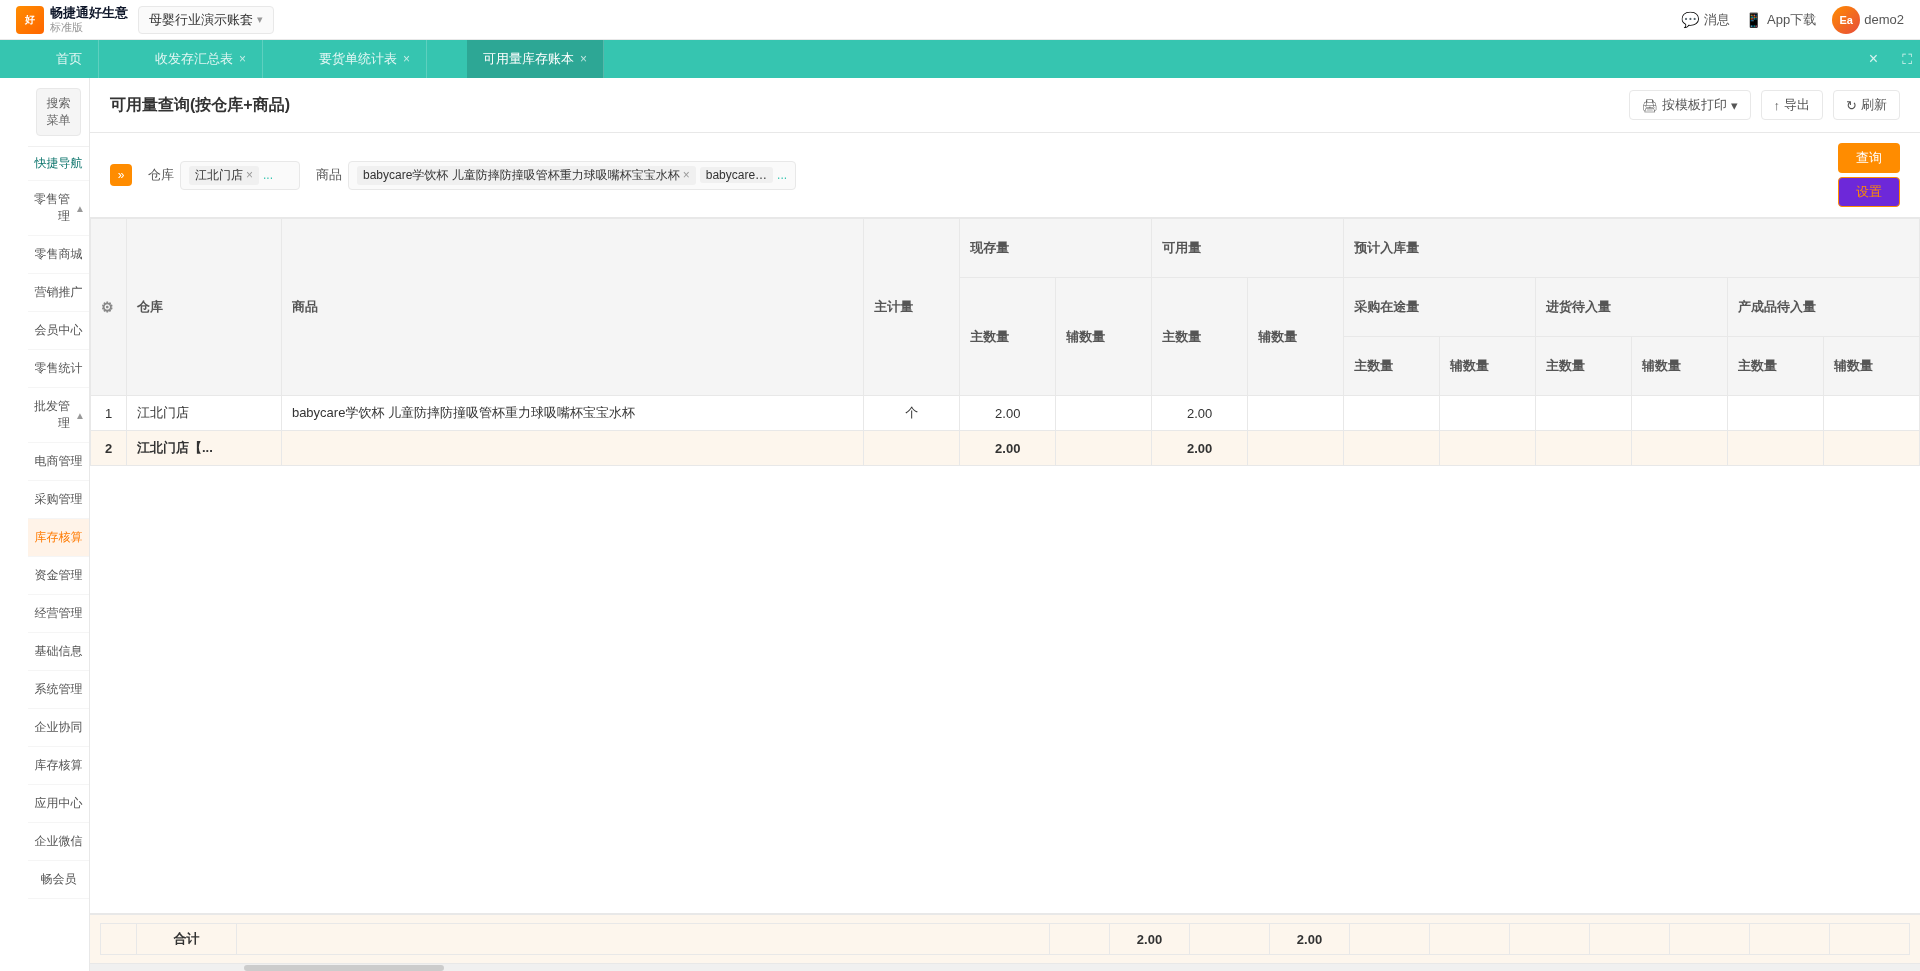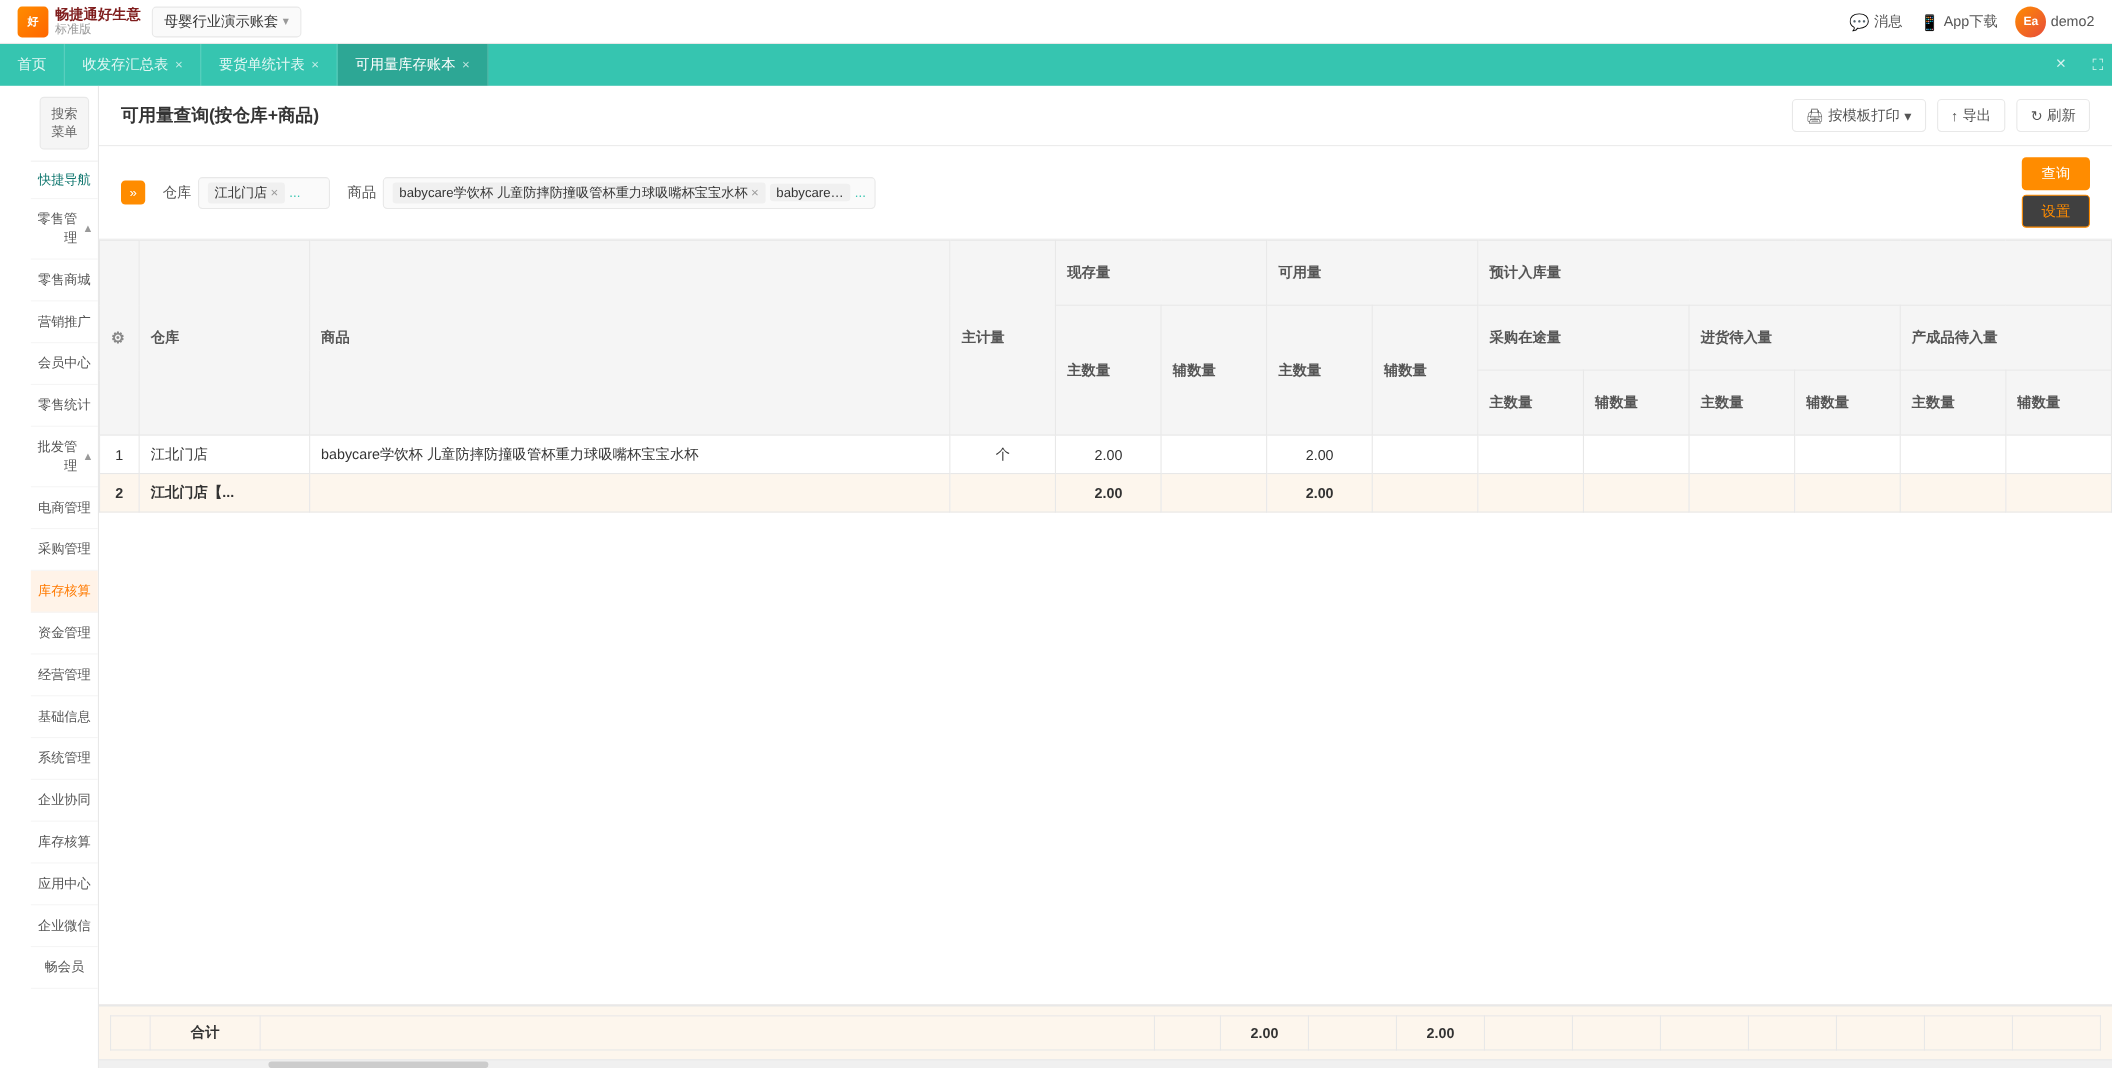--- a/index.html
+++ b/index.html
@@ -13,21 +13,21 @@
       align-items: center;
       padding: 0 16px;
       border-bottom: 1px solid #e8e8e8;
       justify-content: space-between;
       flex-shrink: 0;
     }
     .top-bar-left { display: flex; align-items: center; gap: 10px; }
     .logo-area { display: flex; align-items: center; gap: 6px; }
     .logo-icon { width: 28px; height: 28px; background: linear-gradient(135deg, #ff8c00, #ff6600); border-radius: 4px; display: flex; align-items: center; justify-content: center; color: white; font-size: 10px; font-weight: bold; }
     .logo-text { font-size: 12px; color: #666; line-height: 1.2; }
-    .logo-text .main { color: #7f1d1d; font-size: 13px; font-weight: bold; }
+    .logo-text .main { color: #0f172a; font-size: 13px; font-weight: bold; }
     .org-selector { display: flex; align-items: center; gap: 4px; padding: 4px 10px; border: 1px solid #e8e8e8; border-radius: 4px; cursor: pointer; font-size: 13px; color: #333; background: #fafafa; }
     .top-bar-right { display: flex; align-items: center; gap: 16px; }
     .top-right-item { display: flex; align-items: center; gap: 4px; cursor: pointer; color: #555; font-size: 13px; }
     .user-avatar { width: 28px; height: 28px; border-radius: 50%; background: linear-gradient(135deg, #ff8c00, #e74c3c); display: flex; align-items: center; justify-content: center; color: white; font-size: 11px; font-weight: bold; }
 
     
     .nav-tabs {
       background: #36c5b0;
       height: 38px;
       display: flex;
@@ -38,20 +38,21 @@
     .nav-tab {
       display: flex;
       align-items: center;
       padding: 0 16px;
       gap: 6px;
       cursor: pointer;
       color: rgba(255,255,255,0.85);
       font-size: 13px;
       white-space: nowrap;
       border-right: 1px solid rgba(255,255,255,0.2);
+      margin-left: 40px;
     }
     .nav-tab.active {
       background: rgba(0,0,0,0.15);
       color: #fff;
     }
     .nav-tab .close-btn { color: rgba(255,255,255,0.7); font-size: 12px; cursor: pointer; }
     .nav-tab-close-all { margin-left: auto; display: flex; align-items: center; padding: 0 12px; color: rgba(255,255,255,0.8); cursor: pointer; font-size: 16px; }
 
     
     .main-layout {
@@ -126,21 +127,21 @@
       flex-wrap: wrap;
     }
     .expand-btn { background: #ff8c00; color: white; border: none; border-radius: 4px; width: 22px; height: 22px; cursor: pointer; display: flex; align-items: center; justify-content: center; font-size: 12px; flex-shrink: 0; }
     .filter-group { display: flex; align-items: center; gap: 6px; }
     .filter-label { font-size: 13px; color: #555; white-space: nowrap; }
     .filter-input { display: flex; align-items: center; gap: 4px; padding: 4px 8px; border: 1px solid #e8e8e8; border-radius: 4px; background: #fafafa; min-width: 120px; font-size: 12px; color: #333; }
     .filter-tag { background: #f0f0f0; border-radius: 3px; padding: 1px 6px; display: flex; align-items: center; gap: 3px; font-size: 12px; }
     .filter-tag .remove { cursor: pointer; color: #999; }
     .filter-more { color: #36c5b0; cursor: pointer; font-size: 12px; }
     .btn-query { background: #ff8c00; color: white; border: none; padding: 6px 18px; border-radius: 4px; cursor: pointer; font-size: 13px; }
-    .btn-setting { background: #404040; color: #ff8c00; border: 1px solid #ff8c00; padding: 5px 12px; border-radius: 4px; cursor: pointer; font-size: 13px; }
+    .btn-setting { background: #6d28d9; color: #ff8c00; border: 1px solid #ff8c00; padding: 5px 12px; border-radius: 4px; cursor: pointer; font-size: 13px; }
 
     
     .table-area {
       flex: 1;
       overflow: auto;
       padding: 0;
       background: #fff;
     }
     table { width: 100%; border-collapse: collapse; font-size: 13px; }
     thead tr th {

